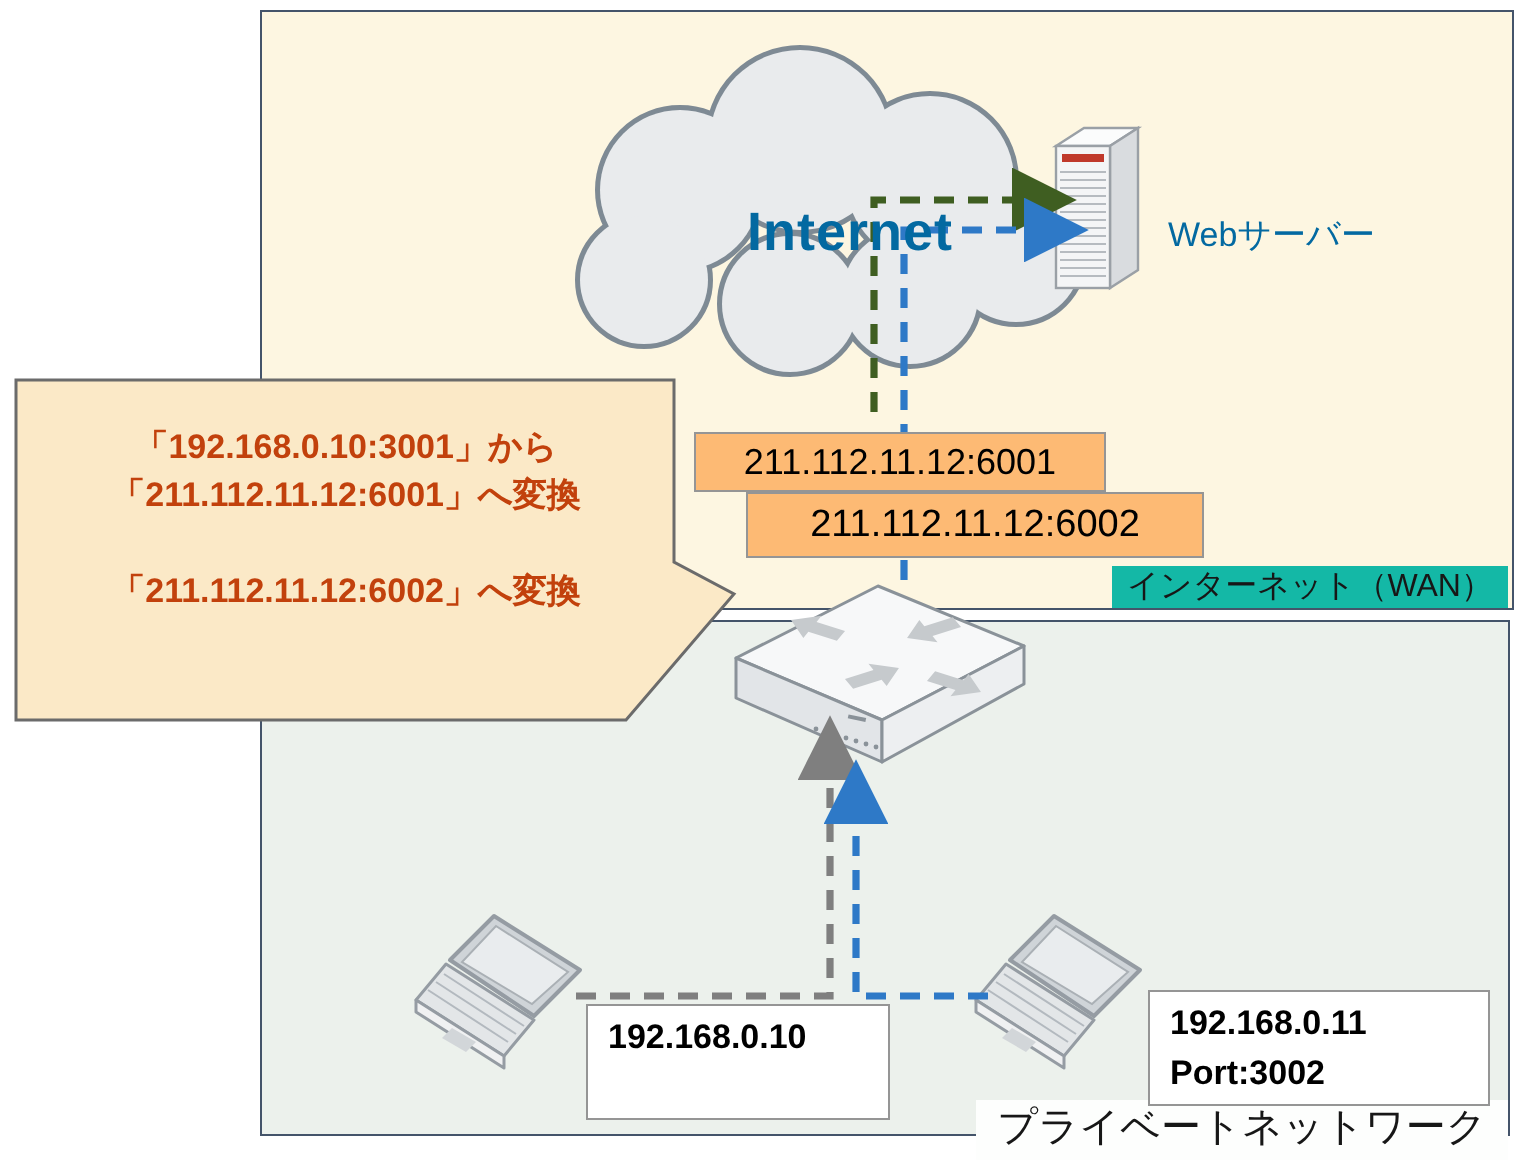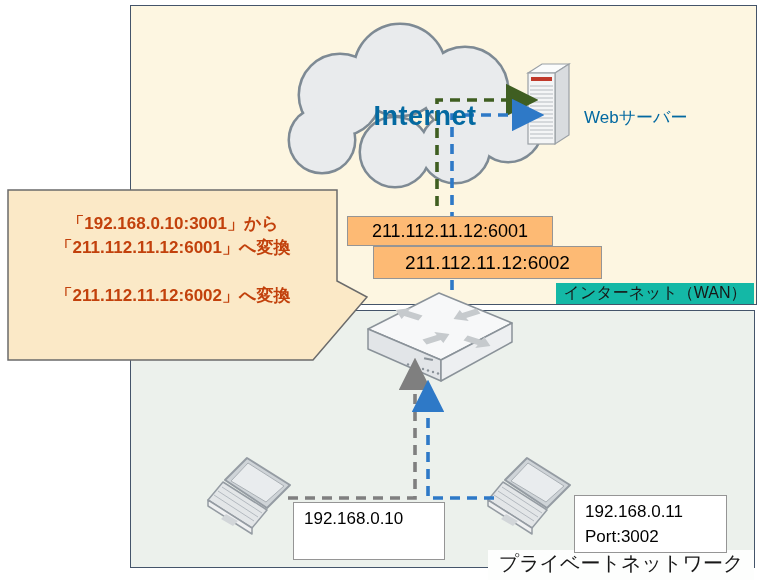--- a/index.html
+++ b/index.html
@@ -14,23 +14,23 @@
   
   #diagram-svg{left:0;top:0;width:768px;height:580px;}
   
   #internet-label{left:352px;top:101px;width:146px;text-align:center;font-size:27px;font-weight:bold;color:#0369a1;letter-spacing:.5px;}
   #webserver-label{left:584px;top:106px;font-size:17px;color:#0369a1;}
   .addr-box{background:#fdba74;border:1px solid #959595;box-sizing:border-box;text-align:center;color:#000;}
   #nat-box-1{left:347px;top:216px;width:206px;height:30px;font-size:18px;line-height:28px;}
   #nat-box-2{left:373px;top:246px;width:229px;height:33px;font-size:19px;line-height:31px;}
   #wan-zone-label{left:556px;top:283px;width:198px;text-align:center;font-size:16px;background:#14b8a6;color:#171717;}
   #lan-zone-label{left:488px;top:550px;width:266px;text-align:center;font-size:20px;background:#fdfefd;color:#171717;}
-  .pc-box{background:#ffffff;border:1px solid #959595;box-sizing:border-box;font-size:17px;line-height:25px;padding:3px 0 0 10px;color:#000;}
+  .pc-box{background:#ffffff;border:1px solid #959595;box-sizing:border-box;font-size:17px;line-height:25px;padding:3px 0 0 10px;color:#000;font-weight:bold;}
   #pc1-box{left:293px;top:502px;width:152px;height:58px;}
-  #pc2-box{left:574px;top:495px;width:153px;height:58px;}
+  #pc2-box{left:574px;top:495px;width:171px;height:58px;}
   
   #callout-text{left:8px;top:190px;width:330px;text-align:center;font-weight:bold;font-size:17px;line-height:24px;color:#c2410c;}
   #callout-text .grp1{margin-top:22px;}
   #callout-text .grp2{margin-top:24px;}
 </style>
 </head>
 <body>
 
 <div class="abs" id="wan-zone"></div>
 <div class="abs" id="lan-zone"></div>

